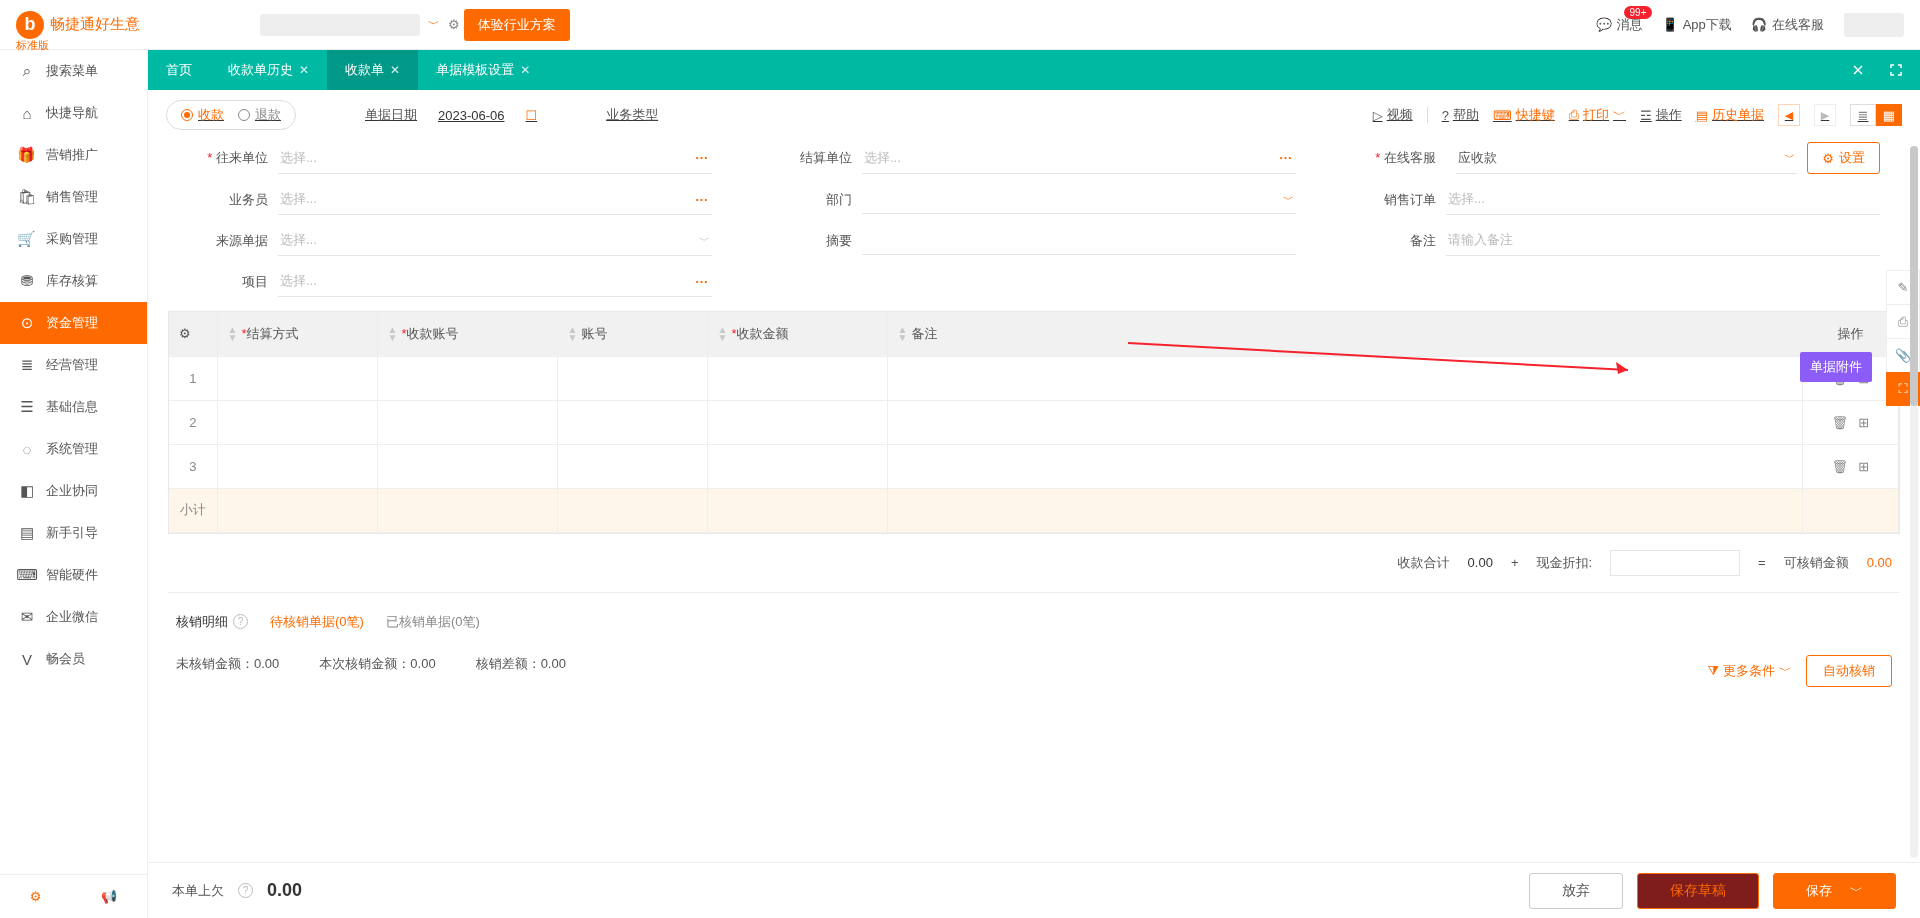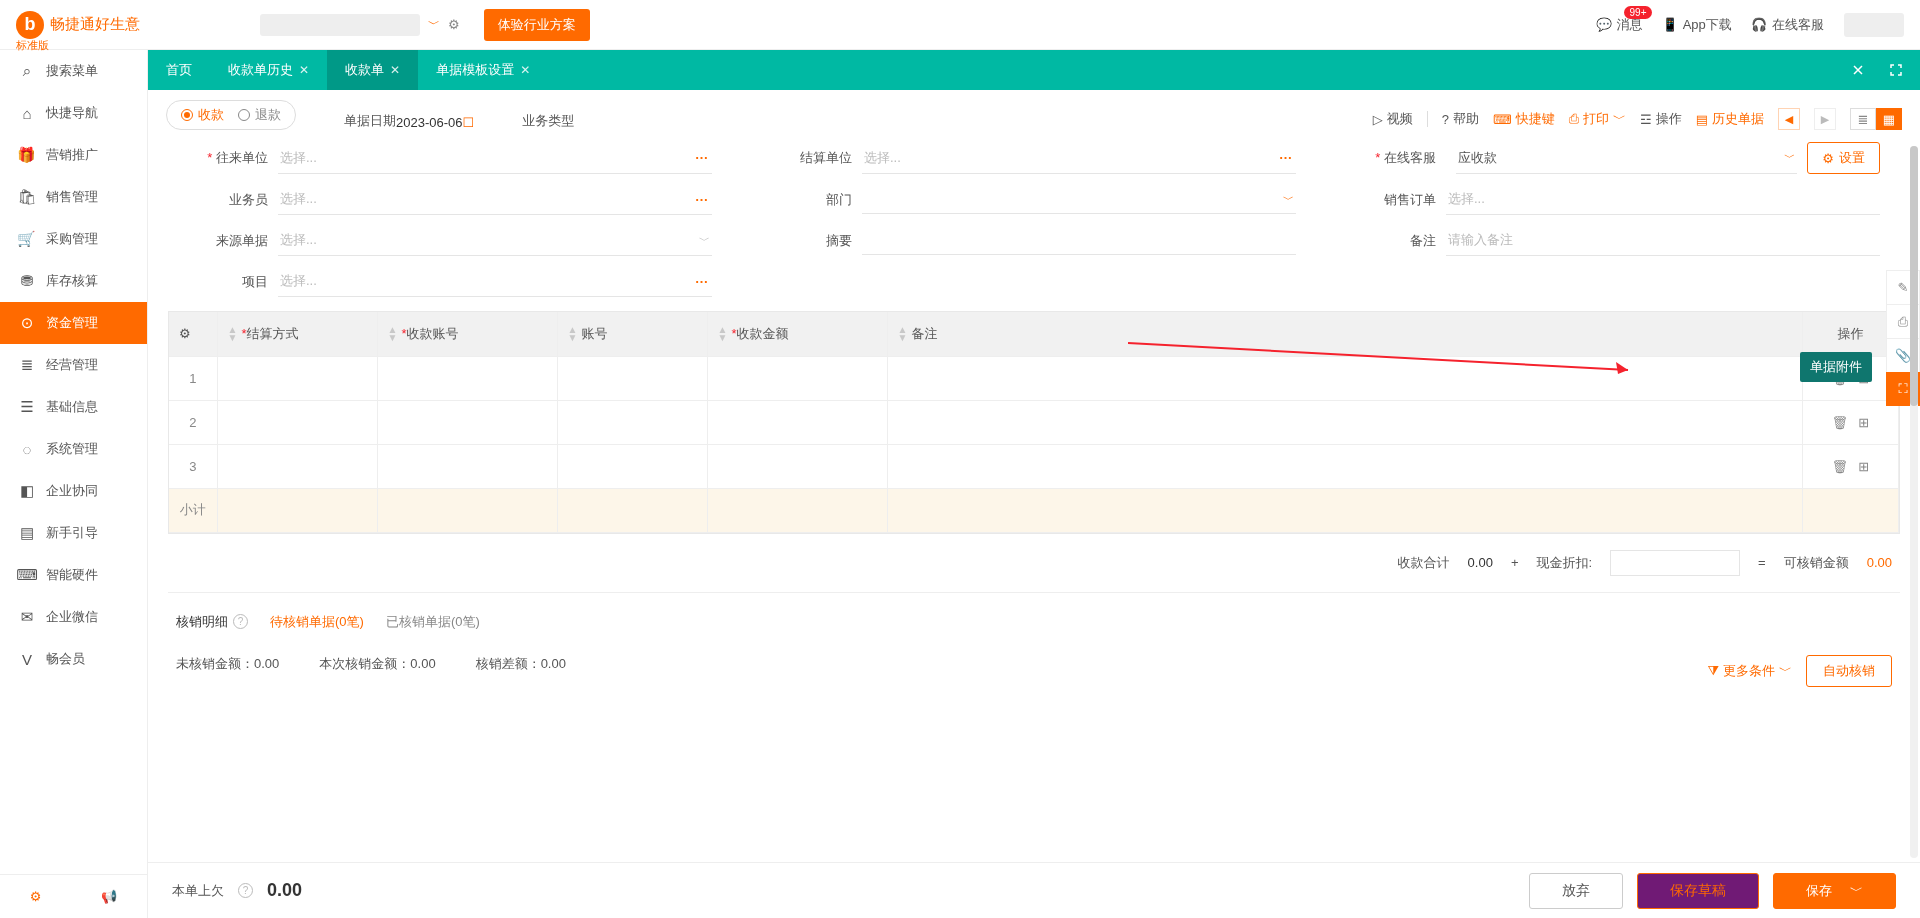--- a/index.html
+++ b/index.html
@@ -9,21 +9,21 @@
 
 .topbar{height:50px;background:#fff;border-bottom:1px solid #eee;display:flex;align-items:center;padding:0 16px;position:relative;}
 .logo{display:flex;align-items:center;gap:6px;}
 .logo-mark{width:28px;height:28px;background:#ff6a00;border-radius:50%;display:flex;align-items:center;justify-content:center;color:#fff;font-weight:bold;font-size:18px;}
 .logo-txt{color:#ff6a00;font-size:15px;font-weight:500;}
 .edition{color:#ff6a00;font-size:11px;position:absolute;left:16px;top:38px;}
 .org-select{margin-left:120px;display:flex;align-items:center;gap:8px;color:#888;}
 .org-select .placeholder{width:160px;height:22px;background:#eee;border-radius:3px;}
 .org-caret{color:#ff6a00;font-size:12px;}
 .org-gear{color:#888;}
-.try-btn{margin-left:24px;background:#ff6a00;color:#fff;padding:7px 14px;border-radius:3px;border:none;cursor:pointer;}
+.try-btn{margin-left:4px;background:#ff6a00;color:#fff;padding:7px 14px;border-radius:3px;border:none;cursor:pointer;}
 .top-right{margin-left:auto;display:flex;align-items:center;gap:20px;color:#555;}
 .top-item{display:flex;align-items:center;gap:4px;cursor:pointer;position:relative;}
 .badge{background:#f5222d;color:#fff;border-radius:9px;padding:1px 6px;font-size:10px;position:absolute;top:-10px;right:-10px;}
 .avatar-ph{width:60px;height:24px;background:#eee;border-radius:3px;}
 
 
 .main{flex:1;display:flex;min-height:0;}
 .sidebar{width:148px;background:#fff;border-right:1px solid #eee;display:flex;flex-direction:column;}
 .sb-body{flex:1;overflow:auto;}
 .sb-item{display:flex;align-items:center;gap:10px;padding:12px 18px;color:#555;cursor:pointer;}
@@ -35,21 +35,21 @@
 .content{flex:1;display:flex;flex-direction:column;min-width:0;background:#fff;position:relative;}
 .tabs{height:40px;background:#00b9a3;display:flex;align-items:stretch;color:#fff;}
 .tab{padding:0 18px;display:flex;align-items:center;gap:6px;cursor:pointer;font-size:13px;}
 .tab.active{background:#009987;}
 .tab-close{font-size:12px;opacity:.85;}
 .tabs-right{margin-left:auto;display:flex;align-items:center;padding:0 10px;gap:10px;}
 .tabs-right .tbtn{width:28px;height:28px;display:flex;align-items:center;justify-content:center;cursor:pointer;}
 .tabs-right .tbtn svg{stroke:#fff;}
 
 
-.doc-hdr{padding:10px 18px 6px;display:flex;align-items:flex-end;gap:0;}
+.doc-hdr{padding:10px 18px 6px;display:flex;align-items:center;gap:21px;text-decoration:underline;}
 .radio-grp{border:1px solid #ddd;border-radius:16px;padding:5px 14px;display:flex;align-items:center;gap:14px;font-size:12px;}
 .radio-opt{display:flex;align-items:center;gap:5px;color:#888;cursor:pointer;}
 .radio-opt.checked{color:#ff6a00;}
 .radio-circ{width:12px;height:12px;border-radius:50%;border:1px solid currentColor;display:inline-flex;align-items:center;justify-content:center;}
 .radio-opt.checked .radio-circ::after{content:"";width:6px;height:6px;border-radius:50%;background:#ff6a00;}
 .fld-lbl{color:#555;margin-left:48px;}
 .fld-val{color:#333;}
 .cal-icn{color:#ff6a00;}
 .hdr-tools{margin-left:auto;display:flex;align-items:center;gap:14px;color:#555;}
 .hdr-tools .tool{display:flex;align-items:center;gap:4px;cursor:pointer;}
@@ -105,31 +105,31 @@
 .auto-btn{border:1px solid #ff6a00;color:#ff6a00;background:#fff;padding:6px 16px;border-radius:3px;cursor:pointer;}
 
 
 .foot{position:absolute;left:0;right:0;bottom:0;height:56px;background:#fff;border-top:1px solid #eee;display:flex;align-items:center;padding:0 24px;gap:14px;}
 .foot .owe-lbl{color:#555;}
 .foot .owe-val{font-size:18px;font-weight:600;}
 .foot .q{width:15px;height:15px;border:1px solid #bbb;border-radius:50%;font-size:10px;display:inline-flex;align-items:center;justify-content:center;color:#bbb;}
 .foot .spacer{flex:1;}
 .btn{padding:8px 32px;border-radius:3px;cursor:pointer;font-size:14px;}
 .btn-ghost{border:1px solid #ccc;background:#fff;color:#555;}
-.btn-outline{border:1px solid #ff6a00;background:#701a75;color:#ff6a00;}
+.btn-outline{border:1px solid #ff6a00;background:#7f1d1d;color:#ff6a00;}
 .btn-primary{border:1px solid #ff6a00;background:#ff6a00;color:#fff;display:flex;align-items:center;gap:18px;}
 
 
 .rail{position:absolute;right:0;top:220px;display:flex;flex-direction:column;gap:0;}
 .rail-btn{width:34px;height:34px;background:#fff;border:1px solid #eee;display:flex;align-items:center;justify-content:center;color:#888;cursor:pointer;border-bottom:none;}
 .rail-btn:last-child{border-bottom:1px solid #eee;}
 .rail-btn.active{background:#ff6a00;border-color:#ff6a00;color:#fff;}
 
 
-.float-tip{position:absolute;right:48px;top:302px;background:#0f766e;color:#fff;padding:6px 10px;border-radius:2px;font-size:13px;}
+.float-tip{position:absolute;right:48px;top:302px;background:#8b5cf6;color:#fff;padding:6px 10px;border-radius:2px;font-size:13px;}
 .red-arrow{position:absolute;pointer-events:none;}
 
 
 .scroll-y{position:absolute;right:2px;top:96px;bottom:60px;width:8px;background:#f0f0f0;border-radius:4px;}
 .scroll-y .thumb{position:absolute;top:0;width:8px;height:260px;background:#c8c8c8;border-radius:4px;}
 </style>
 </head>
 <body>
 
 <div class="app">

